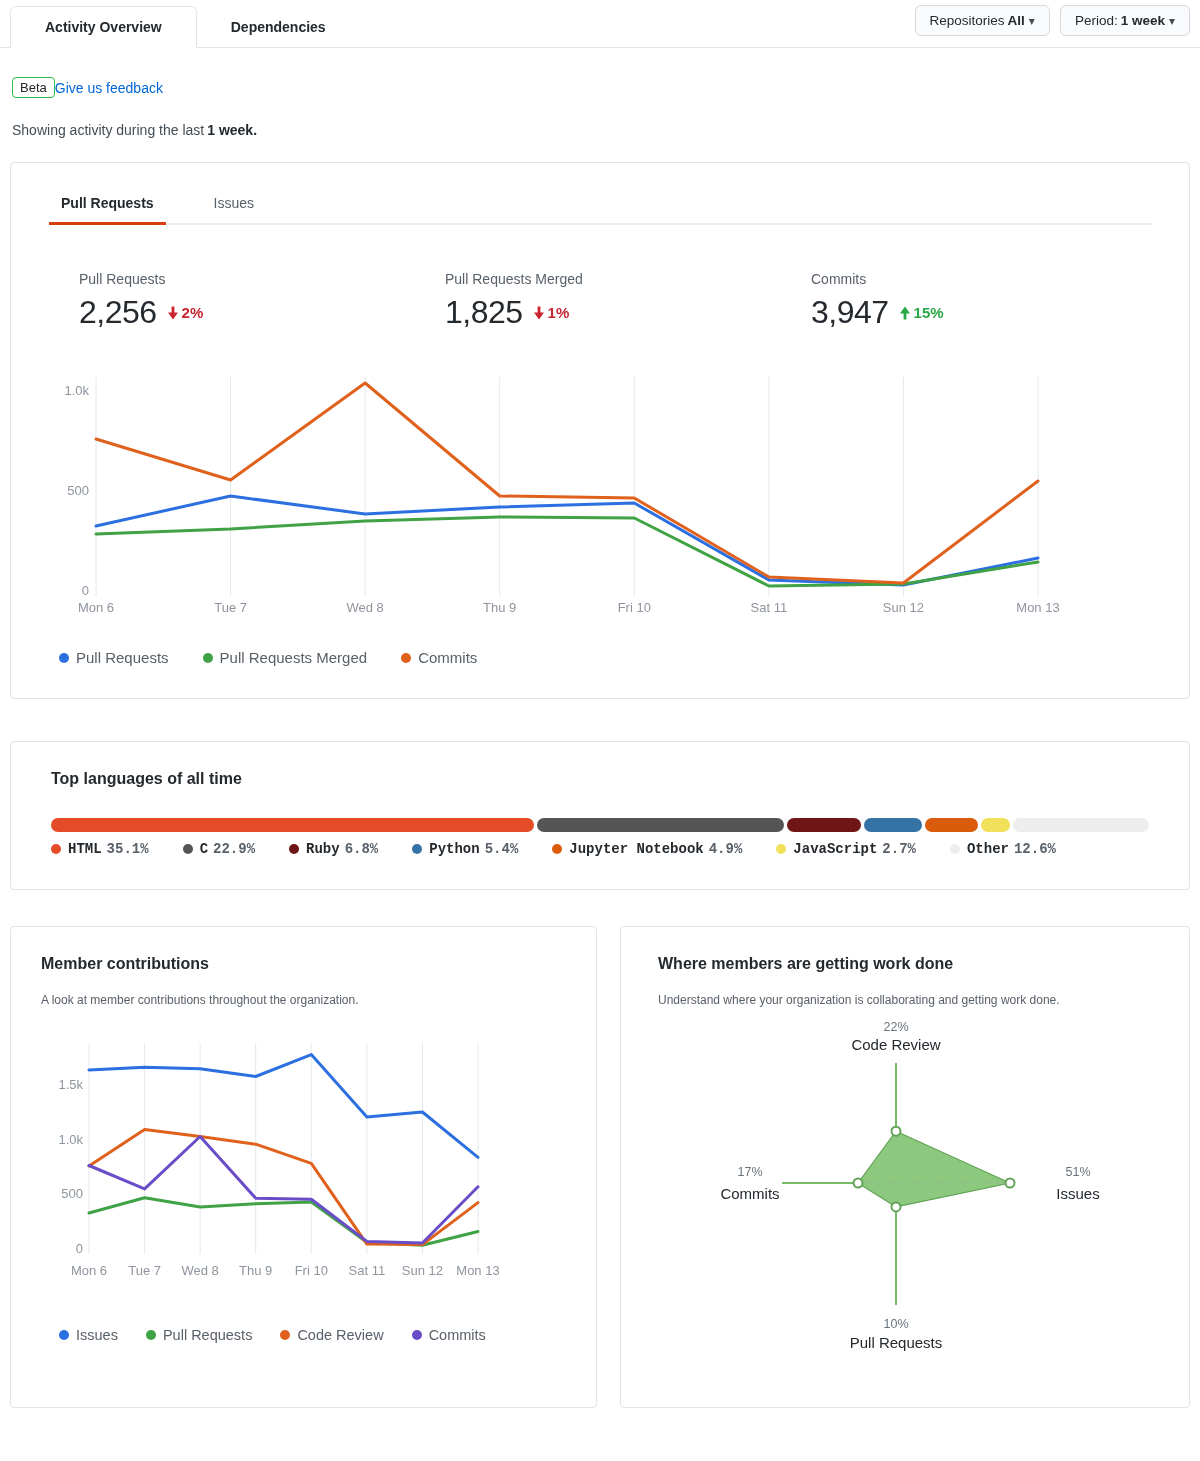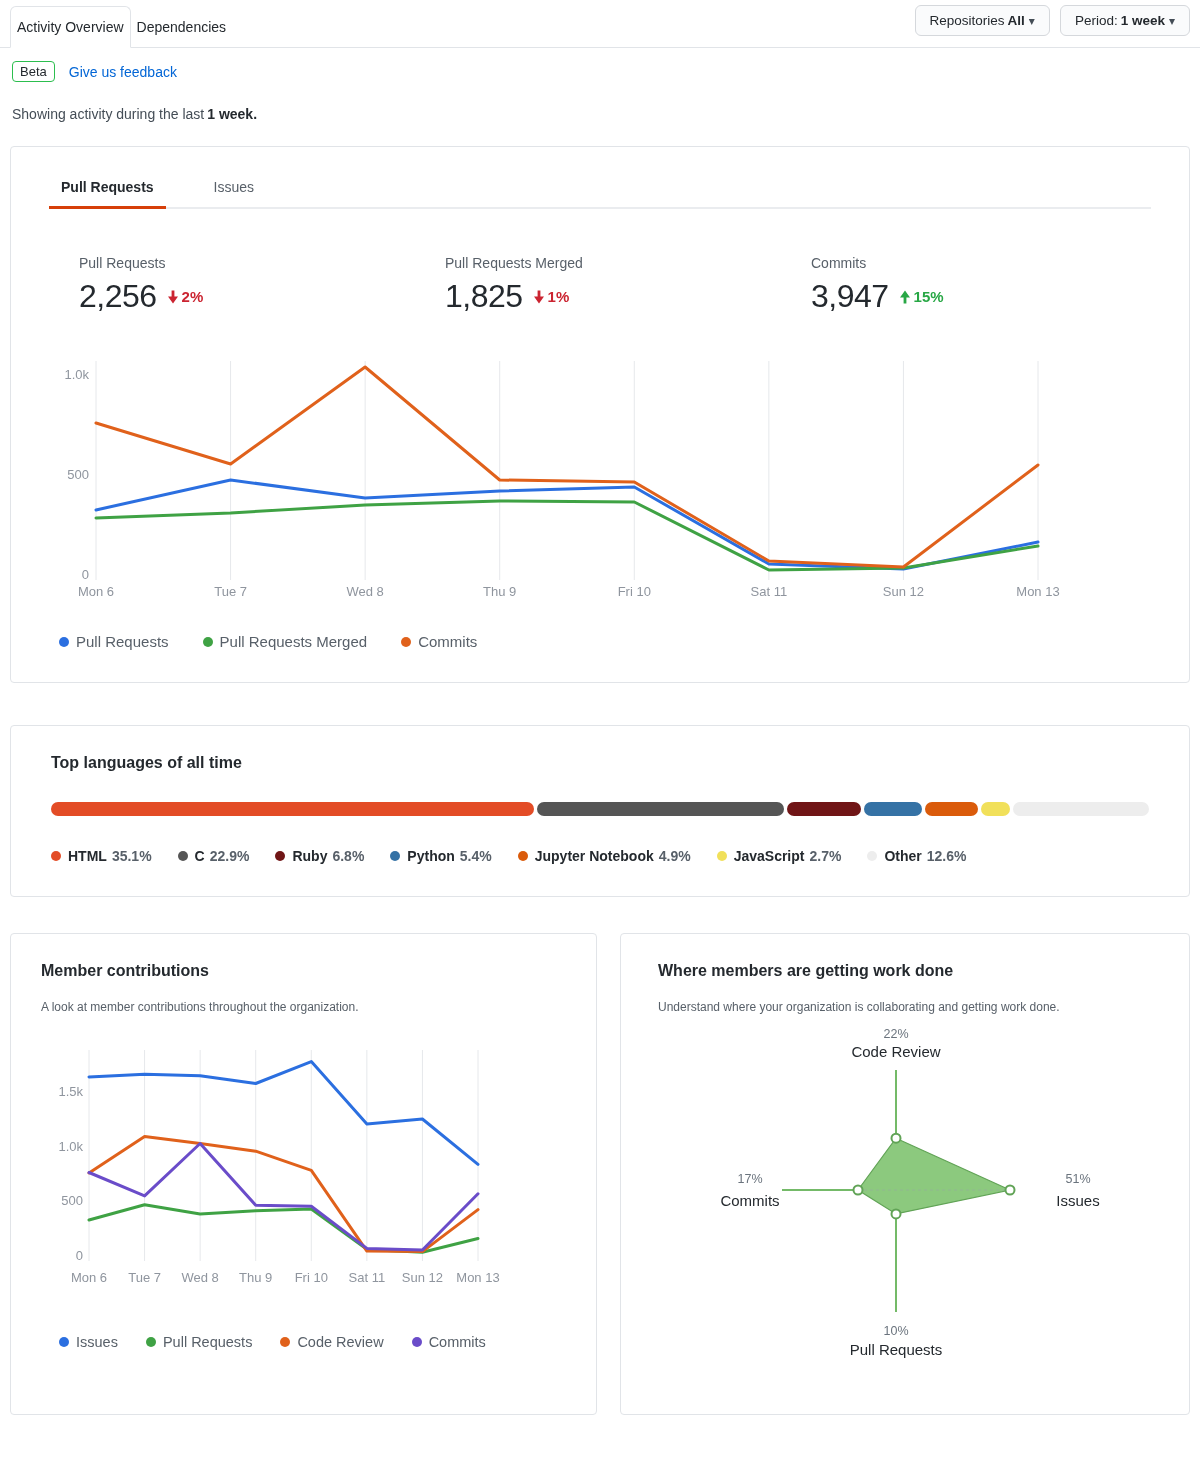--- a/index.html
+++ b/index.html
@@ -8,35 +8,35 @@
     width:1200px;
     font-family:"Liberation Sans","DejaVu Sans",sans-serif;
     color:#24292e;
     -webkit-font-smoothing:antialiased;
   }
   .page { width:1200px; }
 
   
   .topnav { display:flex; align-items:flex-end; border-bottom:1px solid #e1e4e8; padding:0 10px; height:48px; }
   .top-tabs { display:flex; align-items:flex-end; height:100%; }
-  .top-tab { font-size:14px; padding:12px 6px; color:#24292e; cursor:pointer; }
+  .top-tab { font-size:14px; padding:12px 34px; color:#24292e; cursor:pointer;font-weight:bold; }
   .top-tab.active {
     background:#fff; border:1px solid #e1e4e8; border-bottom:1px solid #fff;
     border-radius:6px 6px 0 0; margin-bottom:-1px;
   }
   .nav-actions { margin-left:auto; display:flex; gap:10px; align-self:flex-start; margin-top:5px; }
   .btn {
     font-family:inherit; font-size:13.5px; color:#24292e; background:#fafbfc;
     border:1px solid #d5d8dc; border-radius:6px; padding:7px 14px; cursor:pointer;
   }
   .btn strong { margin-left:3px; }
   .btn .caret { margin-left:4px; color:#444d56; font-size:12px; }
 
   
-  .beta-row { display:flex; align-items:center; gap:14px; margin:13px 12px 0; }
+  .beta-row { display:flex; align-items:center; margin:29px 12px 0; }
   .beta-badge { border:1px solid #2cbe4e; border-radius:4px; padding:2px 7px; font-size:13px; color:#24292e; }
   .feedback-link { color:#0366d6; font-size:14px; text-decoration:none; cursor:pointer; }
   .showing-line { margin:24px 12px 0; font-size:14px; color:#444d56; }
   .showing-line strong { color:#24292e; margin-left:3px; }
 
   
   .card { border:1px solid #e1e4e8; border-radius:4px; background:#fff; }
   .activity-card { margin:24px 10px 0; padding:24px 0 32px; }
 
   .subtabs { margin:0 38px; display:flex; gap:36px; border-bottom:2px solid #eaecef; }
@@ -58,21 +58,21 @@
   #activity-chart { margin:38px 0 0 30px; }
   .chart-legend { display:flex; gap:34px; font-size:15px; color:#586069; margin:30px 0 0 48px; }
   .legend-item { display:flex; align-items:center; cursor:pointer; }
   .legend-dot { width:10px; height:10px; border-radius:50%; margin-right:7px; flex:none; }
 
   
   .languages-card { margin:42px 10px 0; padding:28px 40px 32px; }
   .card-title { font-size:16px; font-weight:700; color:#24292e; }
   .lang-bar { display:flex; gap:3px; height:14px; margin-top:30px; }
   .lang-seg { border-radius:7px; min-width:6px; }
-  .lang-legend { display:flex; gap:26px; margin-top:32px; font-size:14px; flex-wrap:nowrap; }
+  .lang-legend { display:flex; gap:34px; margin-top:9px; font-size:14px; flex-wrap:nowrap;font-family:Liberation Mono, monospace; }
   .lang-legend .legend-item { cursor:default; }
   .lang-name { font-weight:700; color:#24292e; }
   .lang-pct { font-weight:700; color:#586069; margin-left:5px; }
 
   
   .bottom-grid { display:grid; grid-template-columns:587px 570px; gap:23px; margin:36px 10px 13px; }
   .bottom-card { min-height:482px; }
   .members-card { padding:28px 30px; }
   .radar-card { padding:28px 37px; }
   .card-subtitle { font-size:12px; color:#586069; margin-top:18px; line-height:1.5; }

